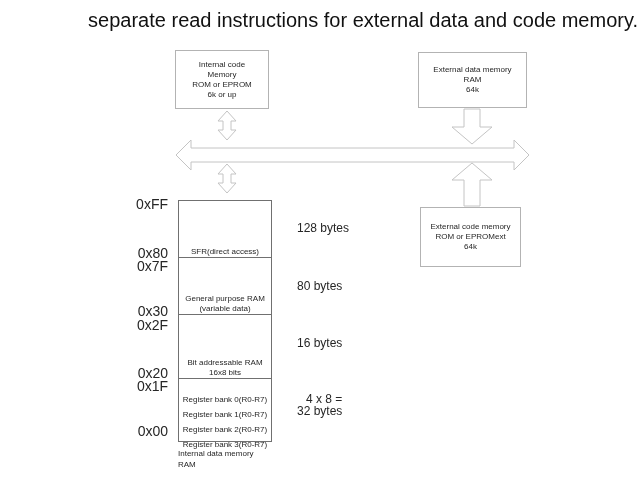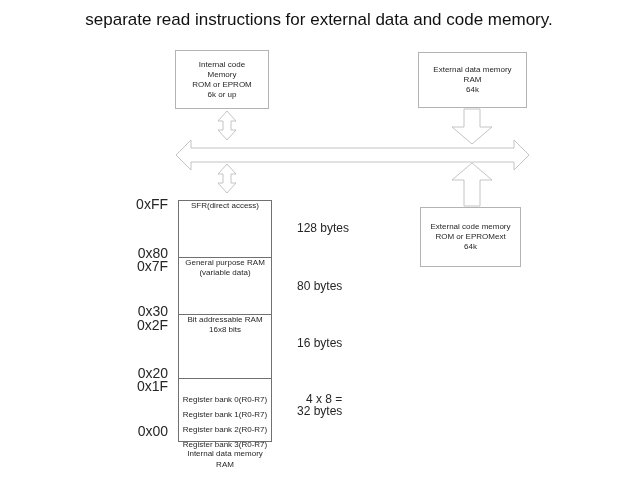--- a/index.html
+++ b/index.html
@@ -19,22 +19,22 @@
     background: var(--background, #ffffff);
     font-family: "Liberation Sans", sans-serif;
     color: var(--body-text, #262626);
     overflow: hidden;
   }
   .title {
     position: absolute;
     top: 9px;
     left: 0;
     width: 100%;
-    text-align: center;
-    font-size: 17px;
+    text-align: right;
+    font-size: 20px;
     line-height: 22px;
     color: var(--title-text, #111111);
   }
   .arrows {
     position: absolute;
     top: 0; left: 0;
     width: 638px;
     height: 478px;
   }
   .arrow {
@@ -55,21 +55,21 @@
     line-height: 10px;
   }
   .map-section {
     position: absolute;
     left: 178px;
     width: 94px;
     background: #ffffff;
     border: 1px solid var(--map-border, #707070);
     display: flex;
     flex-direction: column;
-    justify-content: flex-start;
+    justify-content: flex-end;
     align-items: center;
     text-align: center;
     font-size: 8px;
     line-height: 10px;
   }
   .reg-section {
     justify-content: flex-start;
     padding-top: 13px;
   }
   .reg-section div { line-height: 15px; }
@@ -88,21 +88,20 @@
     line-height: 10px;
     text-align: right;
     margin-left: 19px;
   }
   .size-note.two-line { line-height: 12px; }
   .map-caption {
     position: absolute;
     left: 178px;
     top: 448px;
     width: 94px;
-    text-align: center;
     font-size: 8px;
     line-height: 11px;
   }
 </style>
 </head>
 <body>
 
 <div class="canvas">
 
   <div class="title">separate read instructions for external data and code memory.</div>

